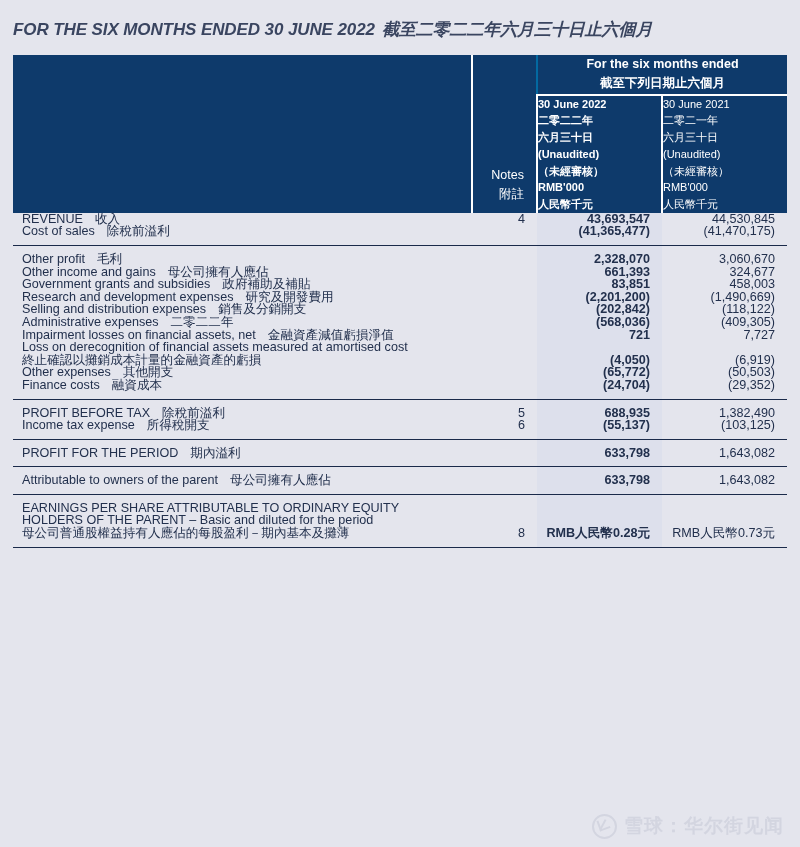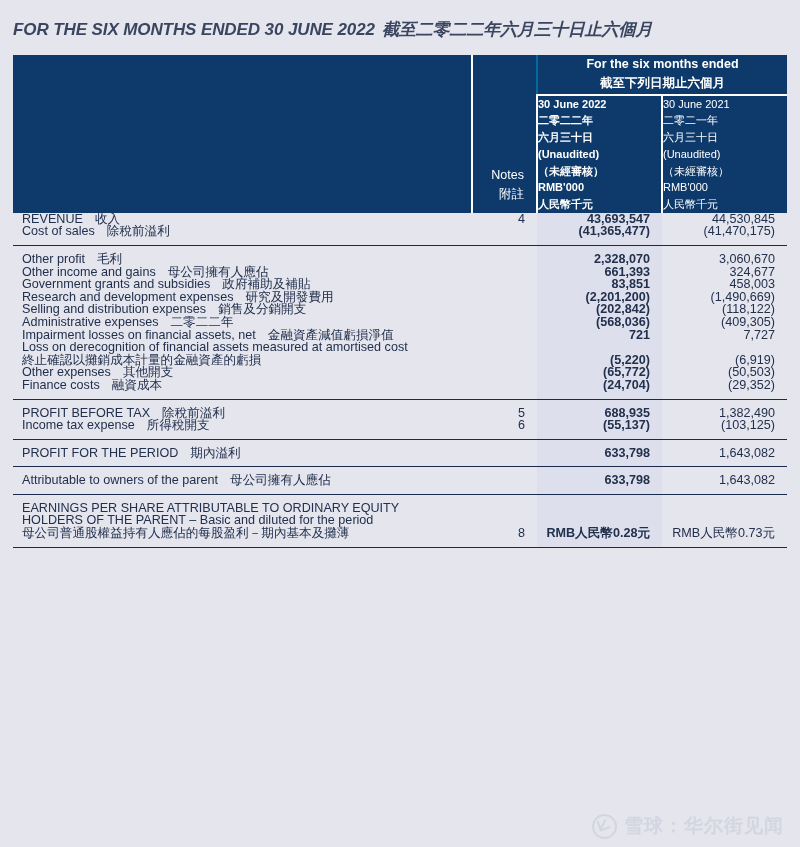--- a/index.html
+++ b/index.html
@@ -302,21 +302,21 @@
 
   <tr class="row">
     <td class="label"><span>Loss on derecognition of financial assets measured at amortised cost</span></td>
     <td class="notes"></td>
     <td class="val y1"></td>
     <td class="val y2"></td>
   </tr>
   <tr class="row">
     <td class="label indent"><span>終止確認以攤銷成本計量的金融資產的虧損</span></td>
     <td class="notes"></td>
-    <td class="val y1">(5,220)</td>
+    <td class="val y1">(4,050)</td>
     <td class="val y2">(6,919)</td>
   </tr>
   <tr class="row">
     <td class="label"><span>Other expenses</span><span class="zh">其他開支</span></td>
     <td class="notes"></td>
     <td class="val y1">(65,772)</td>
     <td class="val y2">(50,503)</td>
   </tr>
   <tr class="row">
     <td class="label"><span>Finance costs</span><span class="zh">融資成本</span></td>

